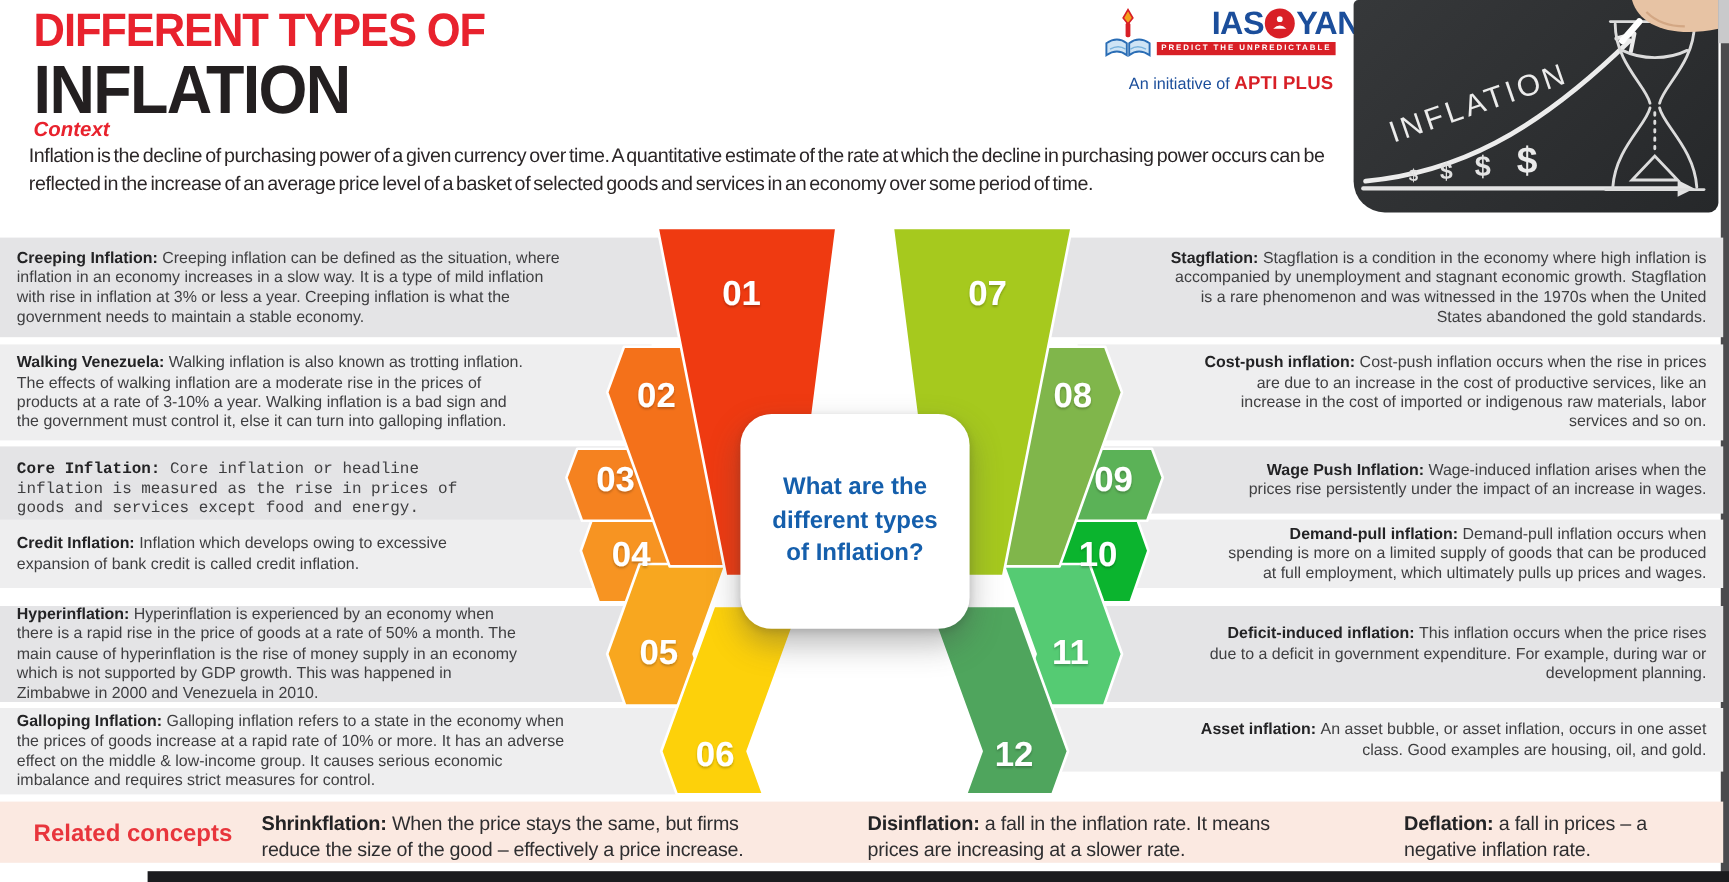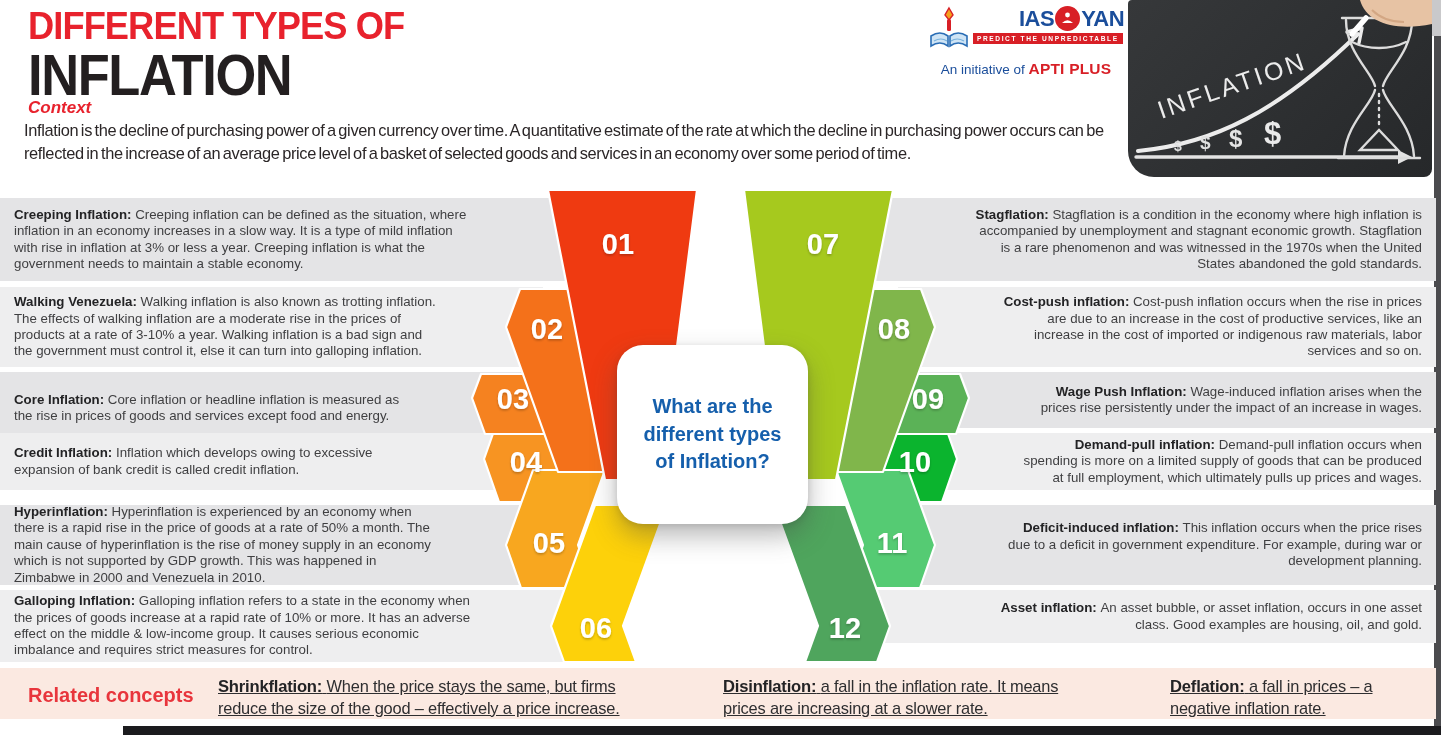--- a/index.html
+++ b/index.html
@@ -13,21 +13,21 @@
   .title2{left:28px;top:42px;font-size:57px;font-weight:bold;color:#231f20;
           letter-spacing:-1.5px;transform:scaleX(.92);transform-origin:left top;white-space:nowrap;}
   .ctx-label{left:28px;top:98px;font-size:17px;font-weight:bold;color:#e8222d;font-style:italic;}
   .ctx-text{left:24px;top:119px;width:1104px;font-size:16.4px;line-height:1.42;color:#2b2627;
             letter-spacing:-.35px;word-spacing:-1.6px;}
 
   
   .logo{left:928px;top:6px;width:196px;text-align:center;}
   .logo-row{display:flex;align-items:flex-start;justify-content:center;gap:3px;}
   .logo-text{display:flex;flex-direction:column;align-items:flex-start;}
-  .brand-line{display:flex;align-items:center;font-size:22px;font-weight:bold;color:#1b4e9b;
+  .brand-line{display:flex;align-items:center;font-size:27px;font-weight:bold;color:#1b4e9b;
               letter-spacing:-.5px;line-height:1;margin-left:46px;}
   .g-badge{width:25px;height:25px;border-radius:50%;background:#d81f26;display:inline-flex;
            align-items:center;justify-content:center;margin:0 1px;}
   .tagline{background:#d81f26;color:#fff;font-size:6.6px;font-weight:bold;letter-spacing:1.6px;
            padding:2px 4px;margin-top:2px;white-space:nowrap;}
   .initiative{margin-top:4px;font-size:13.5px;color:#1b4e9b;white-space:nowrap;}
   .initiative b{color:#d81f26;font-size:15.5px;letter-spacing:.2px;}
 
   
   .photo{left:1128px;top:0;width:304px;height:177px;background:linear-gradient(135deg,#36383a,#26282a);
@@ -40,21 +40,21 @@
        font-size:13.3px;line-height:1.24;color:#3f3f41;}
   .row .txt{padding:0 14px;}
   .row.left .txt{padding-right:104px;}
   .row.right{text-align:right;}
   .row.right .txt{padding-left:104px;}
   .term{font-weight:bold;color:#232325;}
   .term::after{content:" ";white-space:pre;}
   .g1{background:#e4e4e6;} .g2{background:#eeeeef;}
   .r1{left:0;top:198px;width:578px;height:83px;}
   .r2{left:0;top:287px;width:543px;height:80px;}
-  .r3{left:0;top:372px;width:522px;height:72px;}
+  .r3{left:0;top:372px;width:522px;height:72px;font-family:Liberation Mono, monospace;}
   .r4{left:0;top:433px;width:522px;height:57px;}
   .r5{left:0;top:505px;width:543px;height:80px;}
   .r6{left:0;top:590px;width:578px;height:72px;}
   .r7{left:863px;top:198px;width:573px;height:83px;}
   .r8{left:898px;top:287px;width:538px;height:80px;}
   .r9{left:919px;top:372px;width:517px;height:56px;}
   .r10{left:919px;top:433px;width:517px;height:57px;}
   .r11{left:898px;top:505px;width:538px;height:80px;}
   .r12{left:863px;top:590px;width:573px;height:53px;}
 
@@ -64,21 +64,21 @@
 
   
   .qbox{left:617px;top:345px;width:191px;height:179px;background:#ffffff;border-radius:26px;
         box-shadow:0 12px 26px rgba(70,70,70,.38),0 2px 6px rgba(0,0,0,.12);
         display:flex;align-items:center;justify-content:center;text-align:center;}
   .qtext{width:152px;font-size:20px;font-weight:bold;color:#155fac;line-height:1.38;}
 
   
   .pink{left:0;top:668px;width:1436px;height:51px;background:#fbe9e1;}
   .rel-label{left:28px;top:684px;font-size:20px;font-weight:bold;color:#e8353c;}
-  .concept{position:absolute;font-size:16.4px;line-height:1.3;color:#2e2e30;letter-spacing:-.2px;text-decoration:underline;}
+  .concept{position:absolute;font-size:16.4px;line-height:1.3;color:#2e2e30;letter-spacing:-.2px;}
   .concept .term{font-size:16.6px;}
   .c1{left:218px;top:676px;width:440px;}
   .c2{left:723px;top:676px;width:338px;}
   .c3{left:1170px;top:676px;width:264px;}
   .black-bar{left:123px;top:726px;width:1318px;height:9px;background:#1b1b1e;}
 </style>
 </head>
 <body>
 
 <div class="stage">

